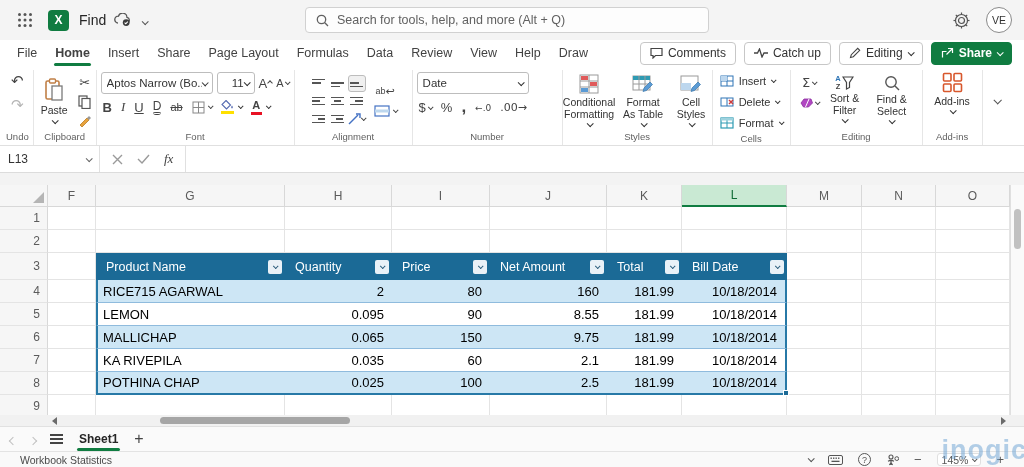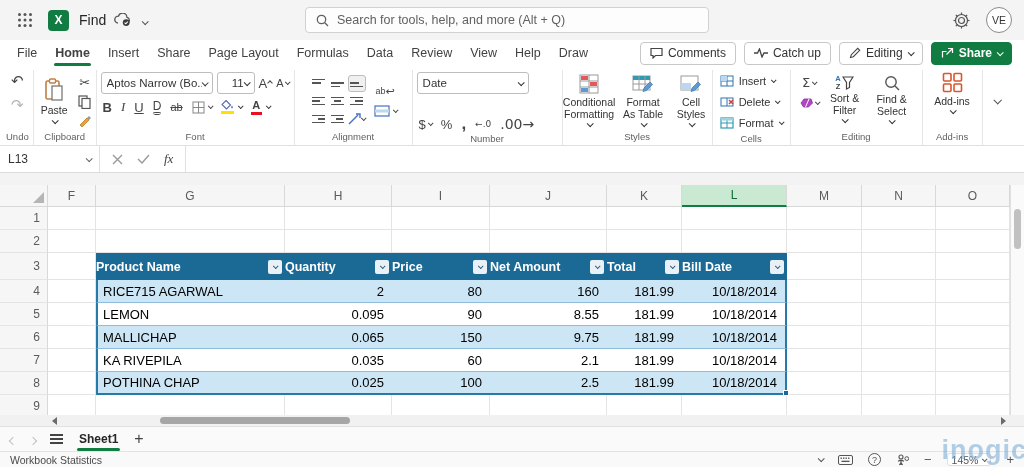--- a/index.html
+++ b/index.html
@@ -67,22 +67,22 @@
   .cell { border-right:1px solid #e4e4e4; border-bottom:1px solid #e4e4e4; background:#fff; }
   .wRH{width:48px;min-width:48px;} .wF{width:48px;min-width:48px;} .wG{width:189px;min-width:189px;}
   .wH{width:107px;min-width:107px;} .wI{width:98px;min-width:98px;} .wJ{width:117px;min-width:117px;}
   .wK{width:75px;min-width:75px;} .wL{width:105px;min-width:105px;} .wM{width:75px;min-width:75px;}
   .wN{width:74px;min-width:74px;} .wO{width:74px;min-width:74px;}
   .r{height:23px;} .r3{height:27px;}
   .hsel { background:#c9e9d3; color:#0e6b35; border-bottom:2px solid #107C41; font-weight:500; }
   .corner { position:relative; }
   .corner::after { content:""; position:absolute; right:3px; bottom:3px; border-left:11px solid transparent;
     border-bottom:11px solid #b5b5b5; }
-  .th { background:#1b6a96; color:#fff; font-weight:bold; font-size:12.5px; display:flex; align-items:center;
-    justify-content:space-between; padding:0 3px 0 0; border-right:none; border-bottom:none; }
+  .th { background:#1b6a96; color:#fff; font-weight:normal; font-size:12.5px; display:flex; align-items:center;
+    justify-content:space-between; padding:0 3px 0 10px; border-right:none; border-bottom:none; }
   .fbtn { width:14px; height:14px; background:#e9f1f7; border-radius:2px; display:flex; align-items:center;
     justify-content:center; color:#2a5b7a; cursor:pointer; flex:0 0 auto; }
   .fbtn .chev { width:4px; height:4px; }
   .td { font-size:13px; color:#000; display:flex; align-items:center; border-right:none;
     border-bottom:1px solid #8fbbdd; padding:0 8px; }
   .td.lft { justify-content:flex-start; padding-left:5px; }
   .td.rgt { justify-content:flex-end; }
   .b1 { background:#cde6f5; } .b0 { background:#fff; }
   .tfirst { border-left:2px solid #2779a7; } .tlast { border-right:2px solid #2779a7; }
   .tbot { border-bottom:2px solid #2779a7 !important; }
@@ -100,21 +100,21 @@
   .navchev { color:#c0c0c0; }
   .navchev .chev { width:6px; height:6px; border-width:1.6px; }
   .left-c { transform:rotate(135deg); } .right-c { transform:rotate(-45deg); }
   .burger { display:flex; flex-direction:column; gap:2.5px; width:13px; cursor:pointer; }
   .burger i { height:1.6px; background:#444; }
   .sheettab { font-size:12px; font-weight:bold; color:#262626; position:relative; padding:3px 2px; cursor:pointer; }
   .sheettab::after { content:""; position:absolute; left:0; right:0; bottom:-2px; height:3px; background:#107C41; border-radius:2px; }
   .addsheet { font-size:16px; color:#444; cursor:pointer; line-height:1; }
   
   .statusbar { height:16px; background:#f9f9f9; border-top:1px solid #e3e3e3; display:flex; align-items:center;
-    padding:0 10px; font-size:10.5px; color:#4a4a4a; position:relative; }
+    padding:0 20px; font-size:10.5px; color:#4a4a4a; position:relative; }
   .statR { margin-left:auto; display:flex; align-items:center; gap:15px; color:#555; }
   .zoomctl { display:flex; align-items:center; gap:4px; border:1px solid #e0e0e0; border-radius:3px; padding:0 4px; height:13px; background:#fff; }
   .watermark { position:absolute; right:-3px; bottom:1px; font-size:27px; font-weight:bold;
     color:rgba(116,168,214,0.55); letter-spacing:1px; pointer-events:none; z-index:5; }
   svg { display:block; }
 </style>
 </head>
 <body>
 
 <div class="topbar">
@@ -386,34 +386,34 @@
               <rect x="1" y="4.5" width="14" height="3" fill="#bdd7ee"></rect>
             </svg>
           <span class="chev" style="width:4px;height:4px;"></span>
         </span>
       </div>
     </div>
     <div class="glabel">Alignment</div>
   </div>
 
   <div class="group" style="width:150px;">
-    <div class="gbody" style="flex-direction:column; align-items:stretch; gap:22px; width:100%;">
+    <div class="gbody" style="flex-direction:column; align-items:stretch; gap:6px; width:100%;">
       <div class="combo" style="width:112px;">
         <span>Date</span>
           <span class="chev"></span>
       </div>
       <div style="display:flex; align-items:center; gap:9px; padding-left:2px;">
         <span class="icnbtn" style="font-size:13px; gap:2px;">
           <span>$</span>
             <span class="chev" style="width:4px;height:4px;"></span>
         </span>
         <span class="icnbtn" style="font-size:13px;">%</span>
         <span class="icnbtn" style="font-size:17px; font-weight:bold; line-height:0.4;">,</span>
         <span class="icnbtn uni" style="font-size:9px;">←.0</span>
-        <span class="icnbtn uni" style="font-size:14px;">.00→</span>
+        <span class="icnbtn uni" style="font-size:11px;">.00→</span>
       </div>
     </div>
     <div class="glabel">Number</div>
   </div>
 
   <div class="group" style="width:150px;">
     <div class="gbody" style="gap:4px; align-items:flex-start; padding-top:2px;">
       <div class="bigbtn" style="width:52px;">
         <svg width="20" height="20" viewBox="0 0 20 20">
           <rect x="1" y="1" width="18" height="18" fill="none" stroke="#9a9a9a" stroke-width="1"></rect>

